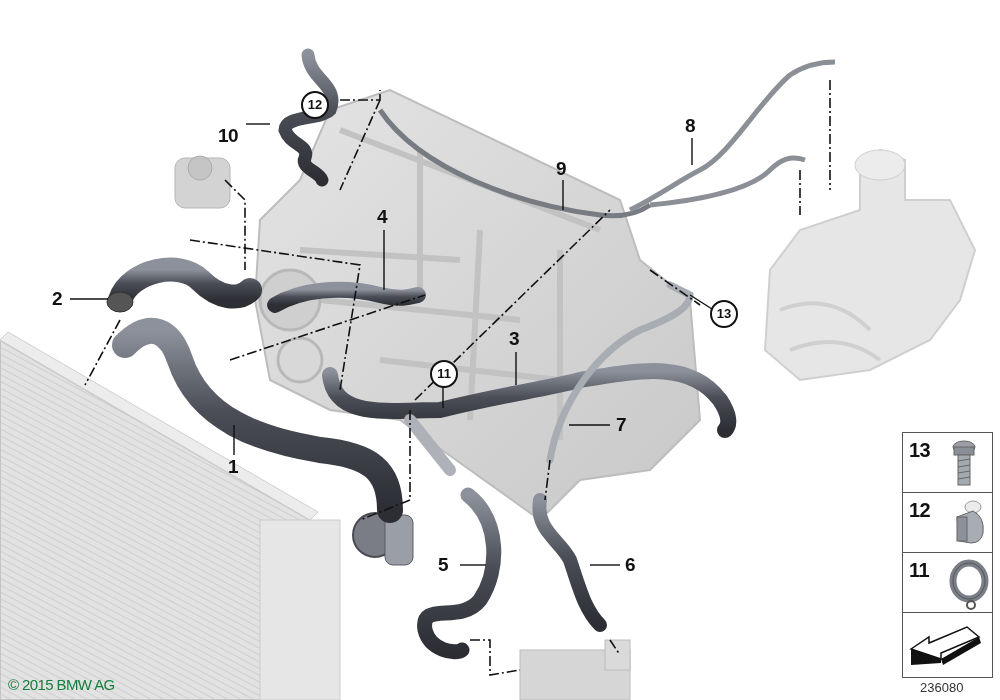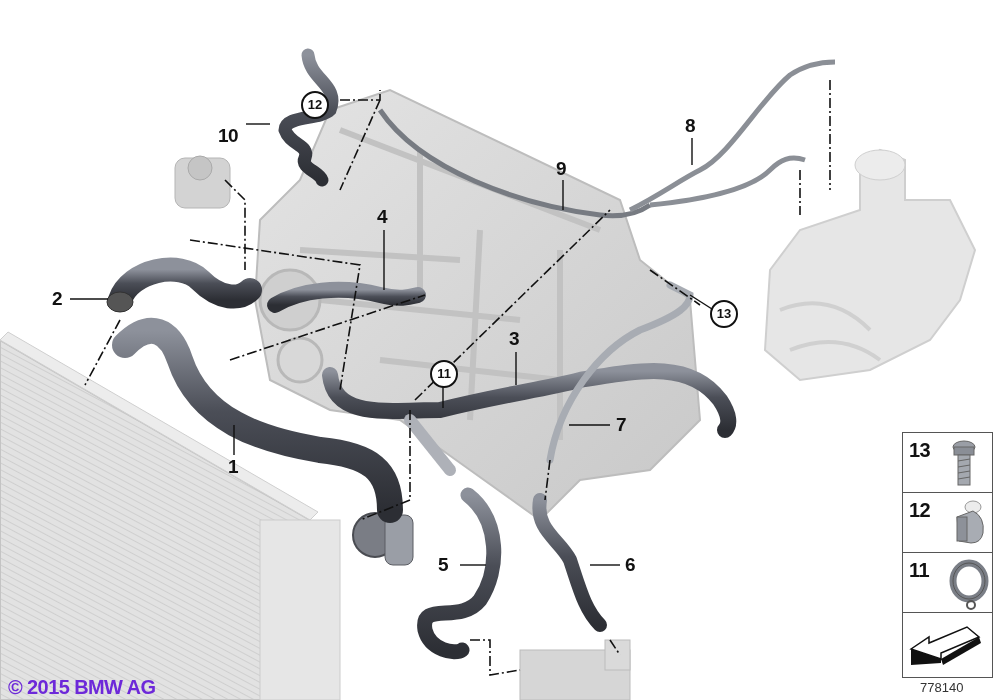--- a/index.html
+++ b/index.html
@@ -1,20 +1,20 @@
 <!DOCTYPE html>
 <html><head>
 <meta charset="utf-8">
 <style>
   html, body { margin:0; padding:0; background:#ffffff; }
   body { width:1000px; height:700px; position:relative; overflow:hidden; font-family:"Liberation Sans", sans-serif; }
   #diagram { position:absolute; left:0; top:0; width:1000px; height:700px; }
   .callout { position:absolute; font-weight:bold; font-size:19px; color:#111; font-family:"Liberation Sans", sans-serif; letter-spacing:-0.5px; }
   .circ { position:absolute; width:24px; height:24px; border:2px solid #111; border-radius:50%; background:#fff; font-weight:bold; font-size:13px; line-height:24px; text-align:center; color:#111; font-family:"Liberation Sans", sans-serif; }
-  .copyright { position:absolute; left:8px; top:676px; font-size:20px; font-weight:bold; color:#6d28d9; font-family:"Liberation Sans", sans-serif; letter-spacing:-0.6px; }
+  .copyright { position:absolute; left:8px; top:676px; font-size:15px; font-weight:normal; color:#15803d; font-family:"Liberation Sans", sans-serif; letter-spacing:-0.6px; }
   .legend { position:absolute; left:902px; top:432px; width:89px; height:244px; border:1px solid #555; background:#fff; }
   .legend-cell { position:relative; height:60px; border-bottom:1px solid #555; box-sizing:border-box; }
   .legend-cell:last-child { border-bottom:none; height:62px; }
   .legend-num { position:absolute; left:6px; top:6px; font-weight:bold; font-size:20px; color:#111; font-family:"Liberation Sans", sans-serif; letter-spacing:-0.5px; }
   .legend-icon { position:absolute; }
   .doc-id { position:absolute; left:920px; top:680px; font-size:13px; color:#333; font-family:"Liberation Sans", sans-serif; }
 </style>
 </head>
 <body>
 
@@ -170,13 +170,13 @@
   <div class="legend-cell">
     <svg class="legend-icon" style="left:4px;top:6px" width="82" height="50" viewBox="0 0 82 50">
       <polygon points="4,30 22,18 22,24 60,8 72,18 34,34 34,40" fill="#ffffff" stroke="#111" stroke-width="1.5"></polygon>
       <polygon points="4,30 34,40 34,44 4,46" fill="#111"></polygon>
       <polygon points="34,40 72,18 74,24 36,46" fill="#111"></polygon>
     </svg>
   </div>
 </div>
 
 <div class="copyright">© 2015 BMW AG</div>
-<div class="doc-id">778140</div>
+<div class="doc-id">236080</div>
 
 </body></html>

